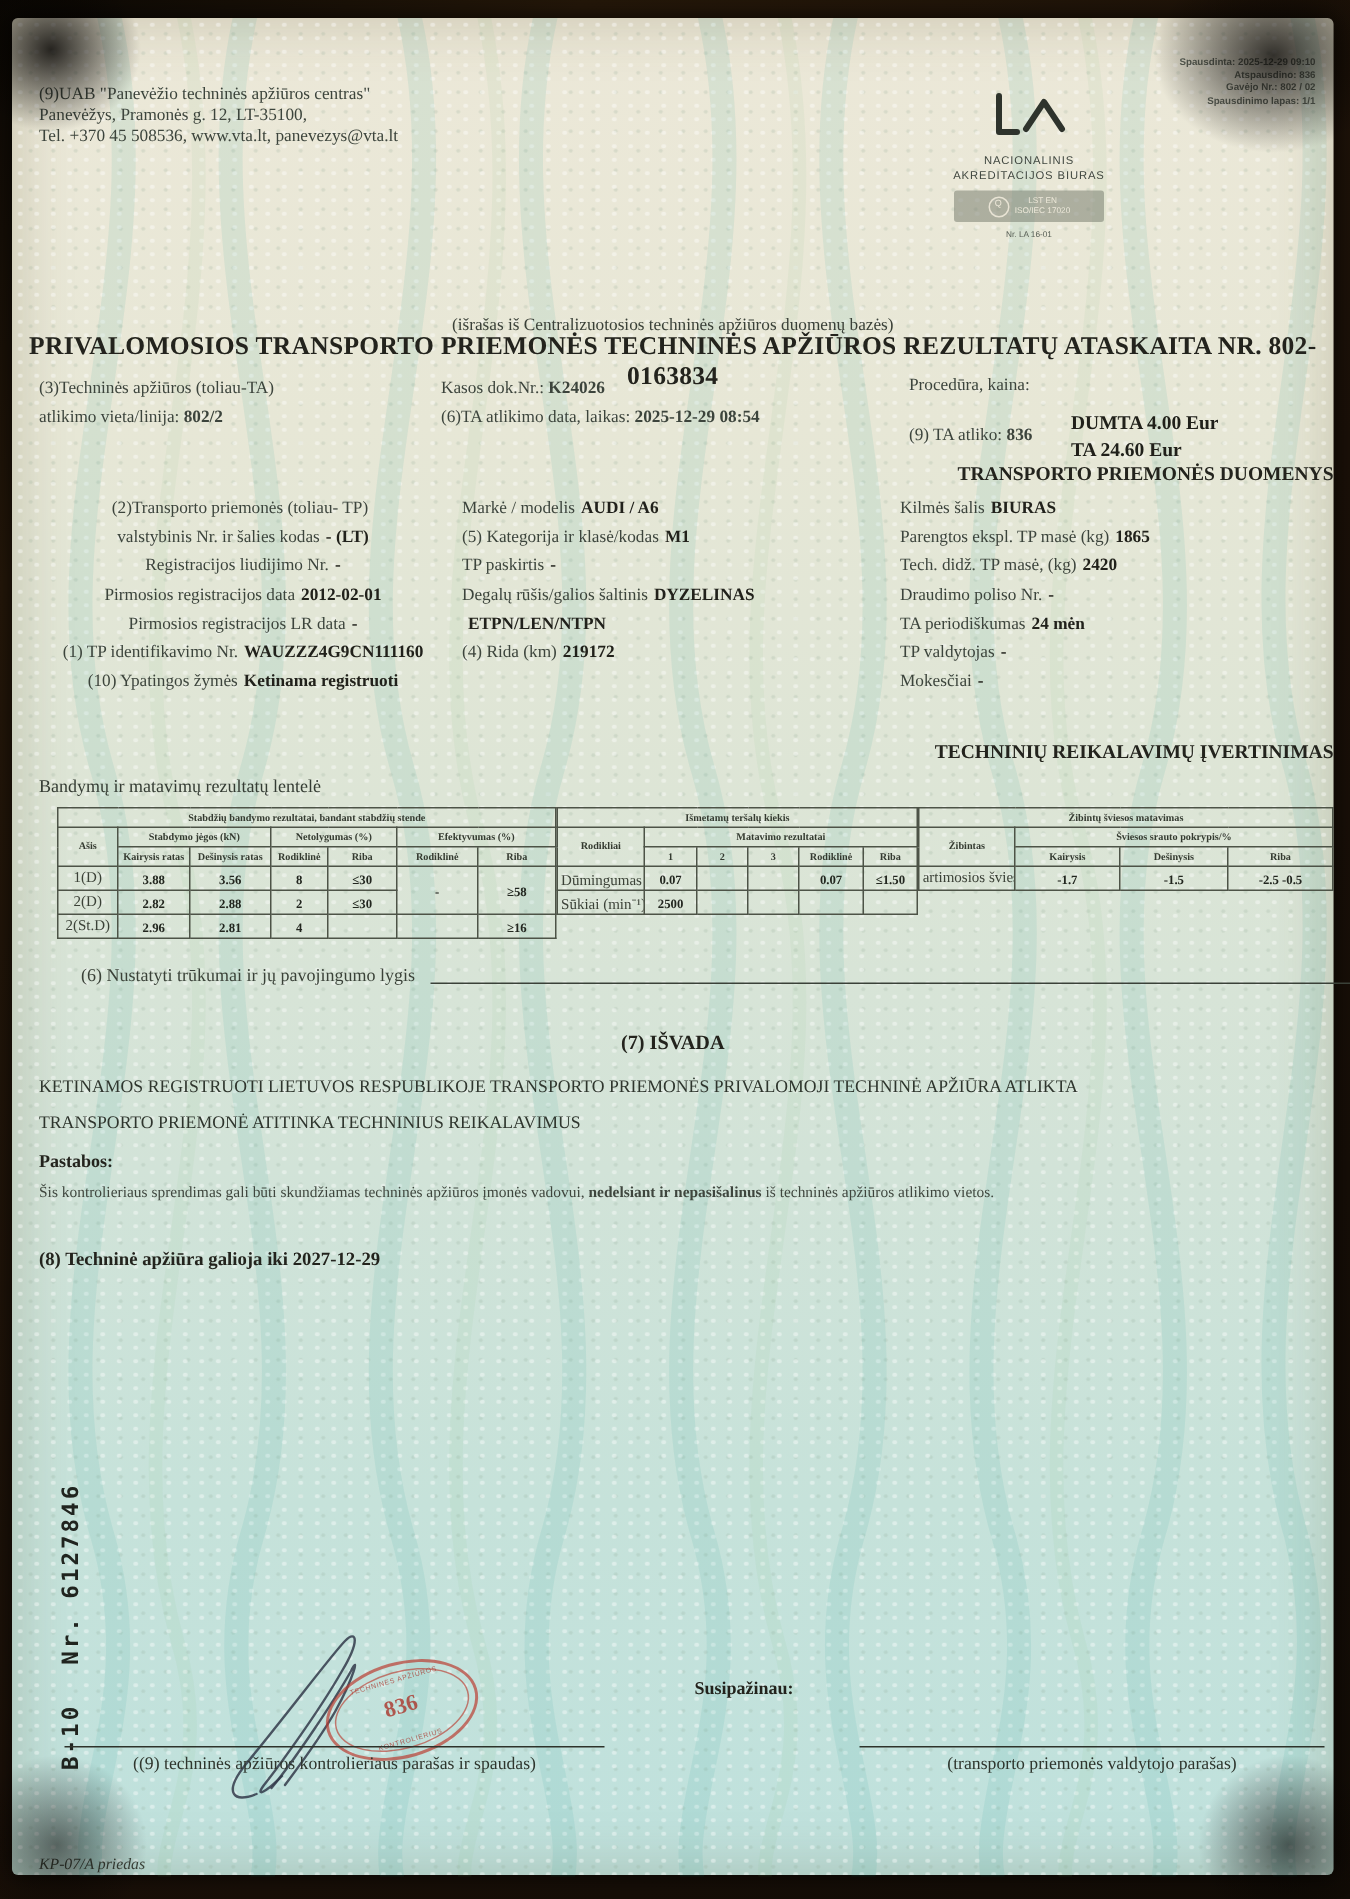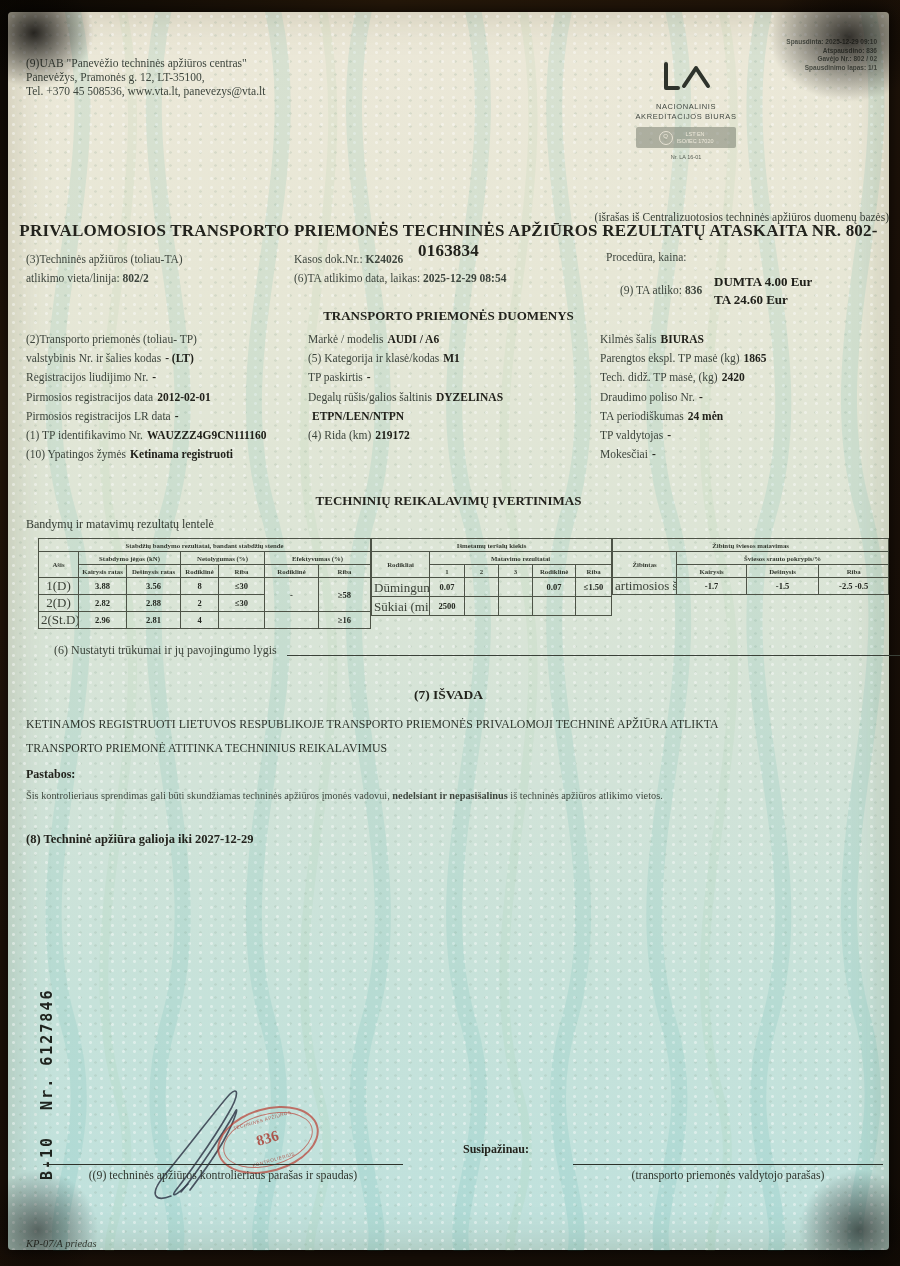--- a/index.html
+++ b/index.html
@@ -27,52 +27,52 @@
   .org{left:18px;top:44px;font-size:11.5px;line-height:14px;color:#3c443c;}
   .printinfo{right:12px;top:26px;text-align:right;font-size:6.5px;line-height:8.5px;color:#4a5148;font-family:"Liberation Sans",sans-serif;font-weight:bold;opacity:.85;}
   .accred{left:618px;top:44px;width:120px;text-align:center;font-family:"Liberation Sans",sans-serif;color:#3f463f;}
   .accred .nm{font-size:7.5px;letter-spacing:.6px;line-height:10px;margin-top:6px;}
   .accred .stampbox{margin:5px auto 0;width:100px;height:21px;background:rgba(112,118,104,.5);border-radius:2px;
     display:flex;align-items:center;justify-content:center;gap:4px;color:#eee9da;}
   .accred .stampbox .ring{width:12px;height:12px;border:1.5px solid #e8e3d4;border-radius:50%;font-size:6px;line-height:9px;}
   .accred .stampbox .stxt{font-size:5.5px;line-height:6.5px;text-align:center;}
   .accred .under{margin-top:6px;font-size:5.5px;color:#565d54;}
   .title{left:0;right:0;top:172px;text-align:center;font-size:17px;letter-spacing:.2px;color:#23231d;margin-top:37px;}
-  .subtitle{left:0;right:0;top:199px;text-align:right;font-size:11.5px;color:#3a4038;}
+  .subtitle{left:0;right:0;top:199px;text-align:center;font-size:11.5px;color:#3a4038;}
 
   .inforow{font-size:11.5px;line-height:19px;color:#3c443c;}
   .prices{font-size:13px;line-height:18px;color:#20201a;margin-top:28px;}
-  .secheading{left:0;right:0;text-align:center;font-size:13px;color:#23231d;}
+  .secheading{left:0;right:0;text-align:right;font-size:13px;color:#23231d;}
   .vcol{font-size:11.5px;line-height:19.2px;color:#3c443c;}
   .vcol .vline span{margin-right:4px;}
   .vcol .vline b{color:#21211b;}
 
   .tbl-label{left:18px;top:505px;font-size:12px;color:#343b33;}
   .tables{left:30px;top:526px;display:flex;align-items:flex-start;}
   table{border-collapse:collapse;table-layout:fixed;}
   td{border:1px solid #4d5347;padding:0 2px;text-align:center;overflow:hidden;white-space:nowrap;color:#2b2f27;}
   td.h{font-size:6.8px;font-weight:bold;height:12px;color:#343a30;}
   td.d{font-size:8.5px;font-weight:bold;height:15px;color:#22261f;}
-  td.d.lab{font-size:13px;font-weight:normal;color:#3b4137;}
+  td.d.lab{font-size:10px;font-weight:normal;color:#3b4137;}
 
   .line6{left:18px;top:631px;width:857px;font-size:12px;color:#3a4138;display:flex;padding-left:28px;}
   .line6 .fill{flex:1;border-bottom:1.2px solid #3a4138;margin-left:10px;margin-bottom:2px;}
   .isvada{left:0;right:0;top:675px;text-align:center;font-size:13.5px;color:#23231d;}
   .conclusion{left:18px;top:700px;width:860px;font-size:11.8px;line-height:24px;color:#2e352d;}
   .pastabos{left:18px;top:755px;font-size:12px;color:#23231d;}
   .noteline{left:18px;top:778px;width:860px;font-size:10.3px;color:#3f463e;}
   .validity{left:18px;top:820px;font-size:12.5px;color:#23231d;}
 
   .serial{left:30px;top:1168px;transform:rotate(-90deg);transform-origin:0 0;
     font-family:"DejaVu Sans Mono",monospace;font-weight:bold;font-size:15px;letter-spacing:2px;color:#20241f;white-space:nowrap;}
   .serial .gap{display:inline-block;width:26px;}
 
   .sig-line-left{left:35px;top:1152px;width:360px;border-top:1.4px solid #2e332b;}
   .sig-cap-left{left:35px;top:1156px;width:360px;text-align:center;font-size:11.8px;color:#2e352d;}
-  .susip{left:455px;top:1130px;font-size:12px;color:#23231d;}
+  .susip{left:455px;top:1106px;font-size:12px;color:#23231d;}
   .sig-line-right{left:565px;top:1152px;width:310px;border-top:1.4px solid #2e332b;}
   .sig-cap-right{left:565px;top:1156px;width:310px;text-align:center;font-size:11.8px;color:#2e352d;}
 
   .stamp{left:208px;top:1096px;width:104px;height:64px;transform:rotate(-16deg);opacity:.85;}
   .stamp .oval{position:absolute;inset:0;border:2px solid rgba(186,58,46,.8);border-radius:50%;}
   .stamp .oval2{position:absolute;inset:6px;border:1px solid rgba(186,58,46,.75);border-radius:50%;}
   .stamp .num{position:absolute;left:0;right:0;top:22px;text-align:center;font-size:15px;font-weight:bold;color:rgba(170,45,35,.9);}
   .stamp .arc{position:absolute;left:0;right:0;text-align:center;font-size:4.6px;letter-spacing:.5px;color:rgba(170,45,35,.85);font-family:"Liberation Sans",sans-serif;}
   .stamp .arc.top{top:9px;} .stamp .arc.bot{bottom:9px;}
   .signature{left:118px;top:1072px;}
@@ -156,33 +156,33 @@
           <span>Kasos dok.Nr.:</span>
           <span class="b">K24026</span>
         </div>
         <div>
           <span>(6)TA atlikimo data, laikas:</span>
           <span class="b">2025-12-29 08:54</span>
         </div>
       </div>
       <div class="abs inforow" style="left:598px;top:236px;width:110px;">
         <div>Procedūra, kaina:</div>
-        <div style="margin-top:14px;text-align:center;">
+        <div style="margin-top:14px;">
           <span>(9) TA atliko:</span>
           <span class="b">836</span>
         </div>
       </div>
       <div class="abs prices b" style="left:706px;top:233px;">
 
       <div>DUMTA 4.00 Eur</div>
           <div>TA 24.60 Eur</div>
         </div>
 
       <div class="abs secheading b" style="top:296px;">TRANSPORTO PRIEMONĖS DUOMENYS</div>
-      <div class="abs vcol" style="left:18px;top:318px;width:272px;">
+      <div class="abs vcol" style="left:18px;top:318px;width:272px;text-align:center;">
 
       <div class="vline"><span>(2)Transporto priemonės (toliau- TP)</span><b></b></div>
           <div class="vline"><span>valstybinis Nr. ir šalies kodas</span><b>- (LT)</b></div>
           <div class="vline"><span>Registracijos liudijimo Nr.</span><b>-</b></div>
           <div class="vline"><span>Pirmosios registracijos data</span><b>2012-02-01</b></div>
           <div class="vline"><span>Pirmosios registracijos LR data</span><b>-</b></div>
           <div class="vline"><span>(1) TP identifikavimo Nr.</span><b>WAUZZZ4G9CN111160</b></div>
           <div class="vline"><span>(10) Ypatingos žymės</span><b>Ketinama registruoti</b></div>
         </div>
       <div class="abs vcol" style="left:300px;top:318px;width:280px;">

